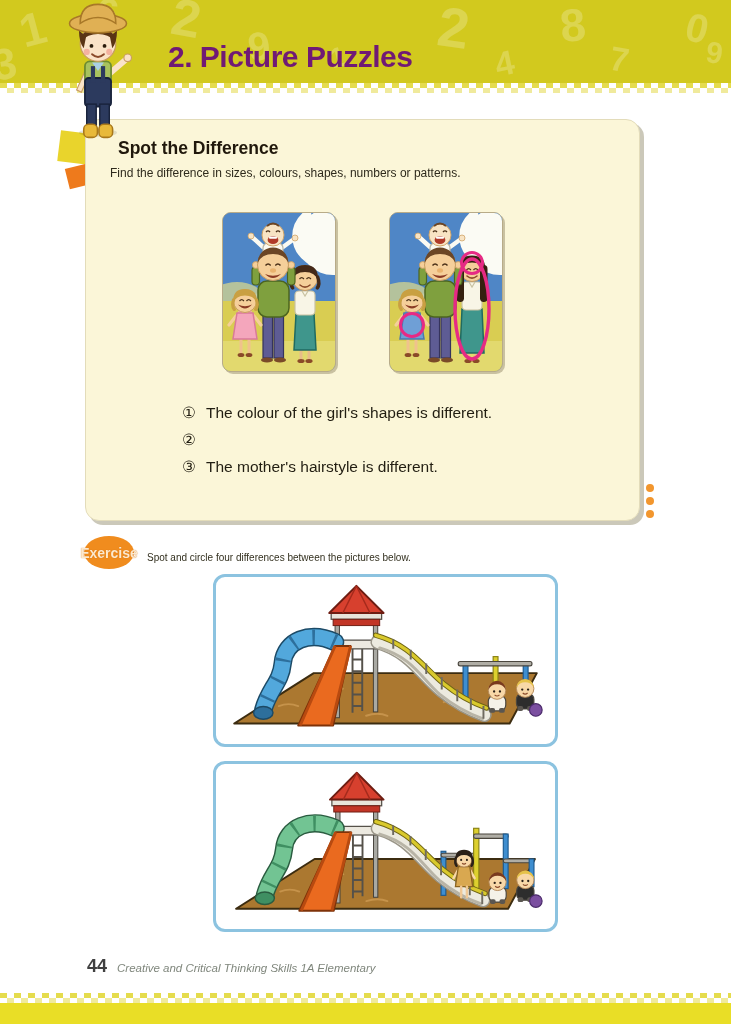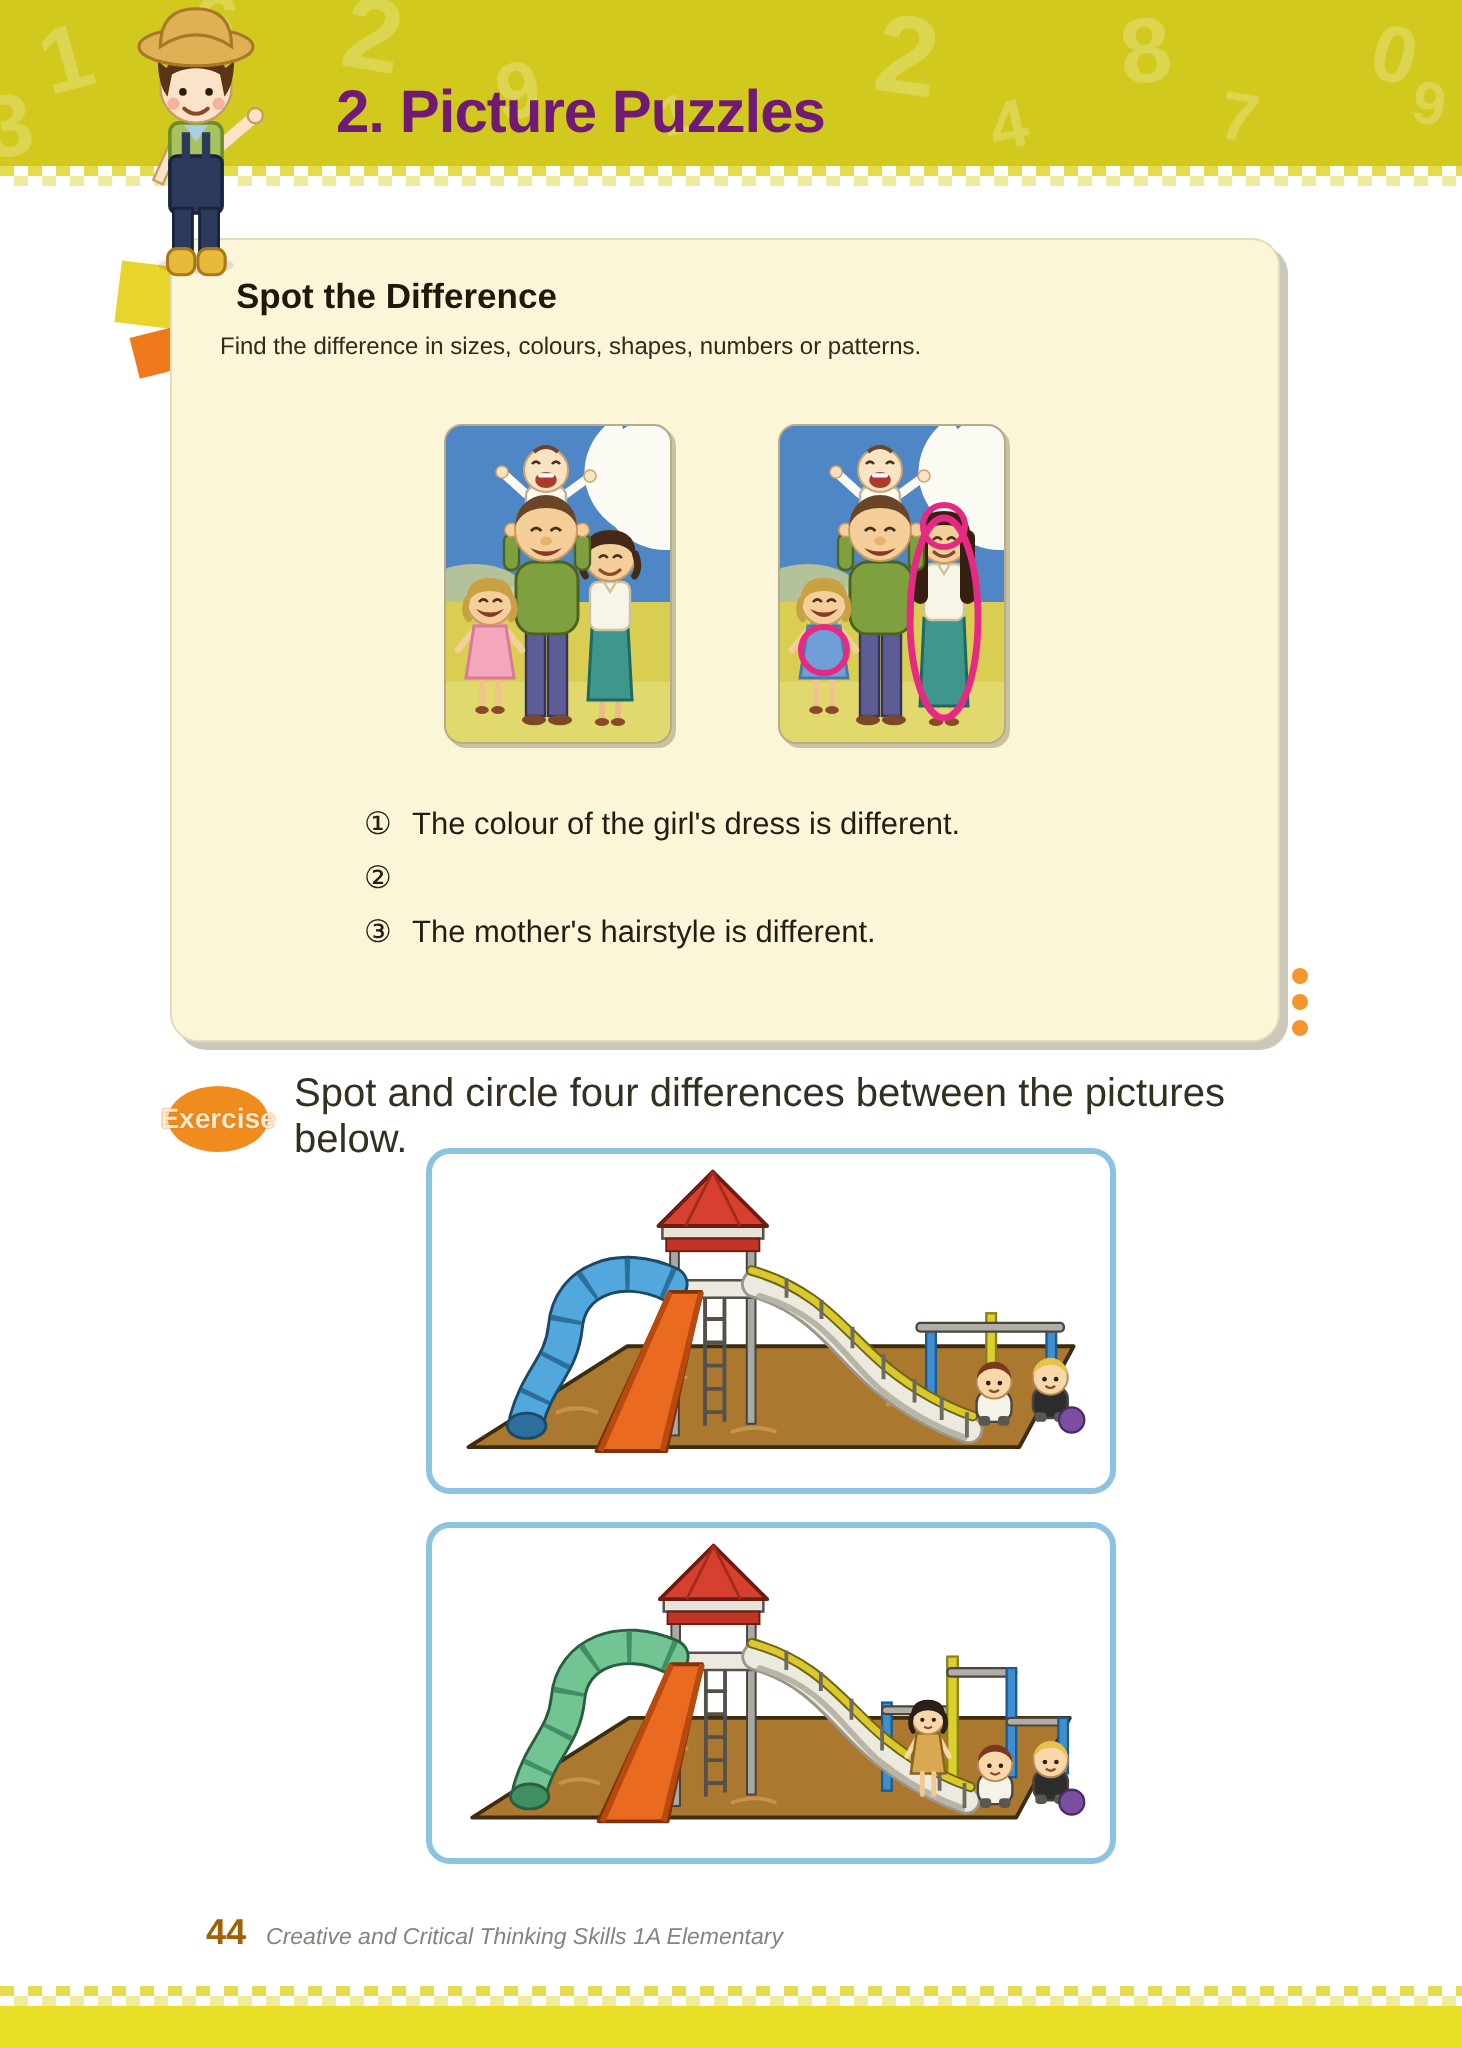--- a/index.html
+++ b/index.html
@@ -41,32 +41,32 @@
   .answer-marker{width:24px;flex:0 0 24px;}
   
   .dots{position:absolute;left:646px;top:484px;z-index:2;}
   .dots i{display:block;width:8px;height:8px;border-radius:50%;background:#f2962e;margin-bottom:5px;}
 
   
   .exercise-row{position:absolute;left:84px;top:536px;width:580px;display:flex;align-items:center;}
   .exercise-badge{width:50px;height:33px;border-radius:50%;background:#f08c1e;
     color:#fde9cd;font-size:14px;font-weight:bold;display:flex;align-items:center;
     justify-content:center;text-shadow:0 0 1px #c96a10;flex:0 0 50px;}
-  .exercise-instruction{margin-left:13px;font-size:20px;color:#33301f;}
+  .exercise-instruction{margin-left:13px;font-size:10px;color:#33301f;margin-top:10px;}
 
   
   .pg-frame{position:absolute;left:213px;width:345px;background:#ffffff;
     border:3px solid #8cc3e0;border-radius:12px;padding:3px;box-sizing:border-box;}
   .pg-top{top:574px;height:173px;}
   .pg-bottom{top:761px;height:171px;}
   .pg-frame svg{display:block;width:100%;height:100%;}
 
   
   .footer-line{position:absolute;left:87px;top:956px;display:flex;align-items:baseline;}
-  .page-number{font-size:18px;font-weight:bold;color:#a16207;margin-left:16px;}
+  .page-number{font-size:18px;font-weight:bold;color:#404040;}
   .book-title{margin-left:10px;font-size:11.5px;font-style:italic;color:#7f867c;}
   .footer-zipper{bottom:21px;}
   .footer-band{position:absolute;left:0;bottom:0;width:731px;height:21px;background:#e9de26;}
 </style>
 </head>
 <body>
 
 <div class="header-band">
   <div id="bgnums">
       <span class="bg-num" style="left: 20px; top: 6px; font-size: 46px; transform: rotate(-15deg);">1</span>
@@ -244,21 +244,21 @@
     <ellipse cx="82" cy="96" rx="17" ry="50" fill="none" stroke="#e62a84" stroke-width="3.4"></ellipse>
     <circle cx="82" cy="50" r="10.5" fill="none" stroke="#e62a84" stroke-width="3"></circle>
     <circle cx="22" cy="112" r="11.5" fill="none" stroke="#e62a84" stroke-width="3"></circle>
 </svg>
       </div>
   </div>
 
   <div class="answers">
     <div class="answer-item">
       <span class="answer-marker">①</span>
-      <span>The colour of the girl's dress is different.</span>
+      <span>The colour of the girl's shapes is different.</span>
     </div>
     <div class="answer-item">
       <span class="answer-marker">②</span>
     </div>
     <div class="answer-item">
       <span class="answer-marker">③</span>
       <span>The mother's hairstyle is different.</span>
     </div>
   </div>
 </div>

